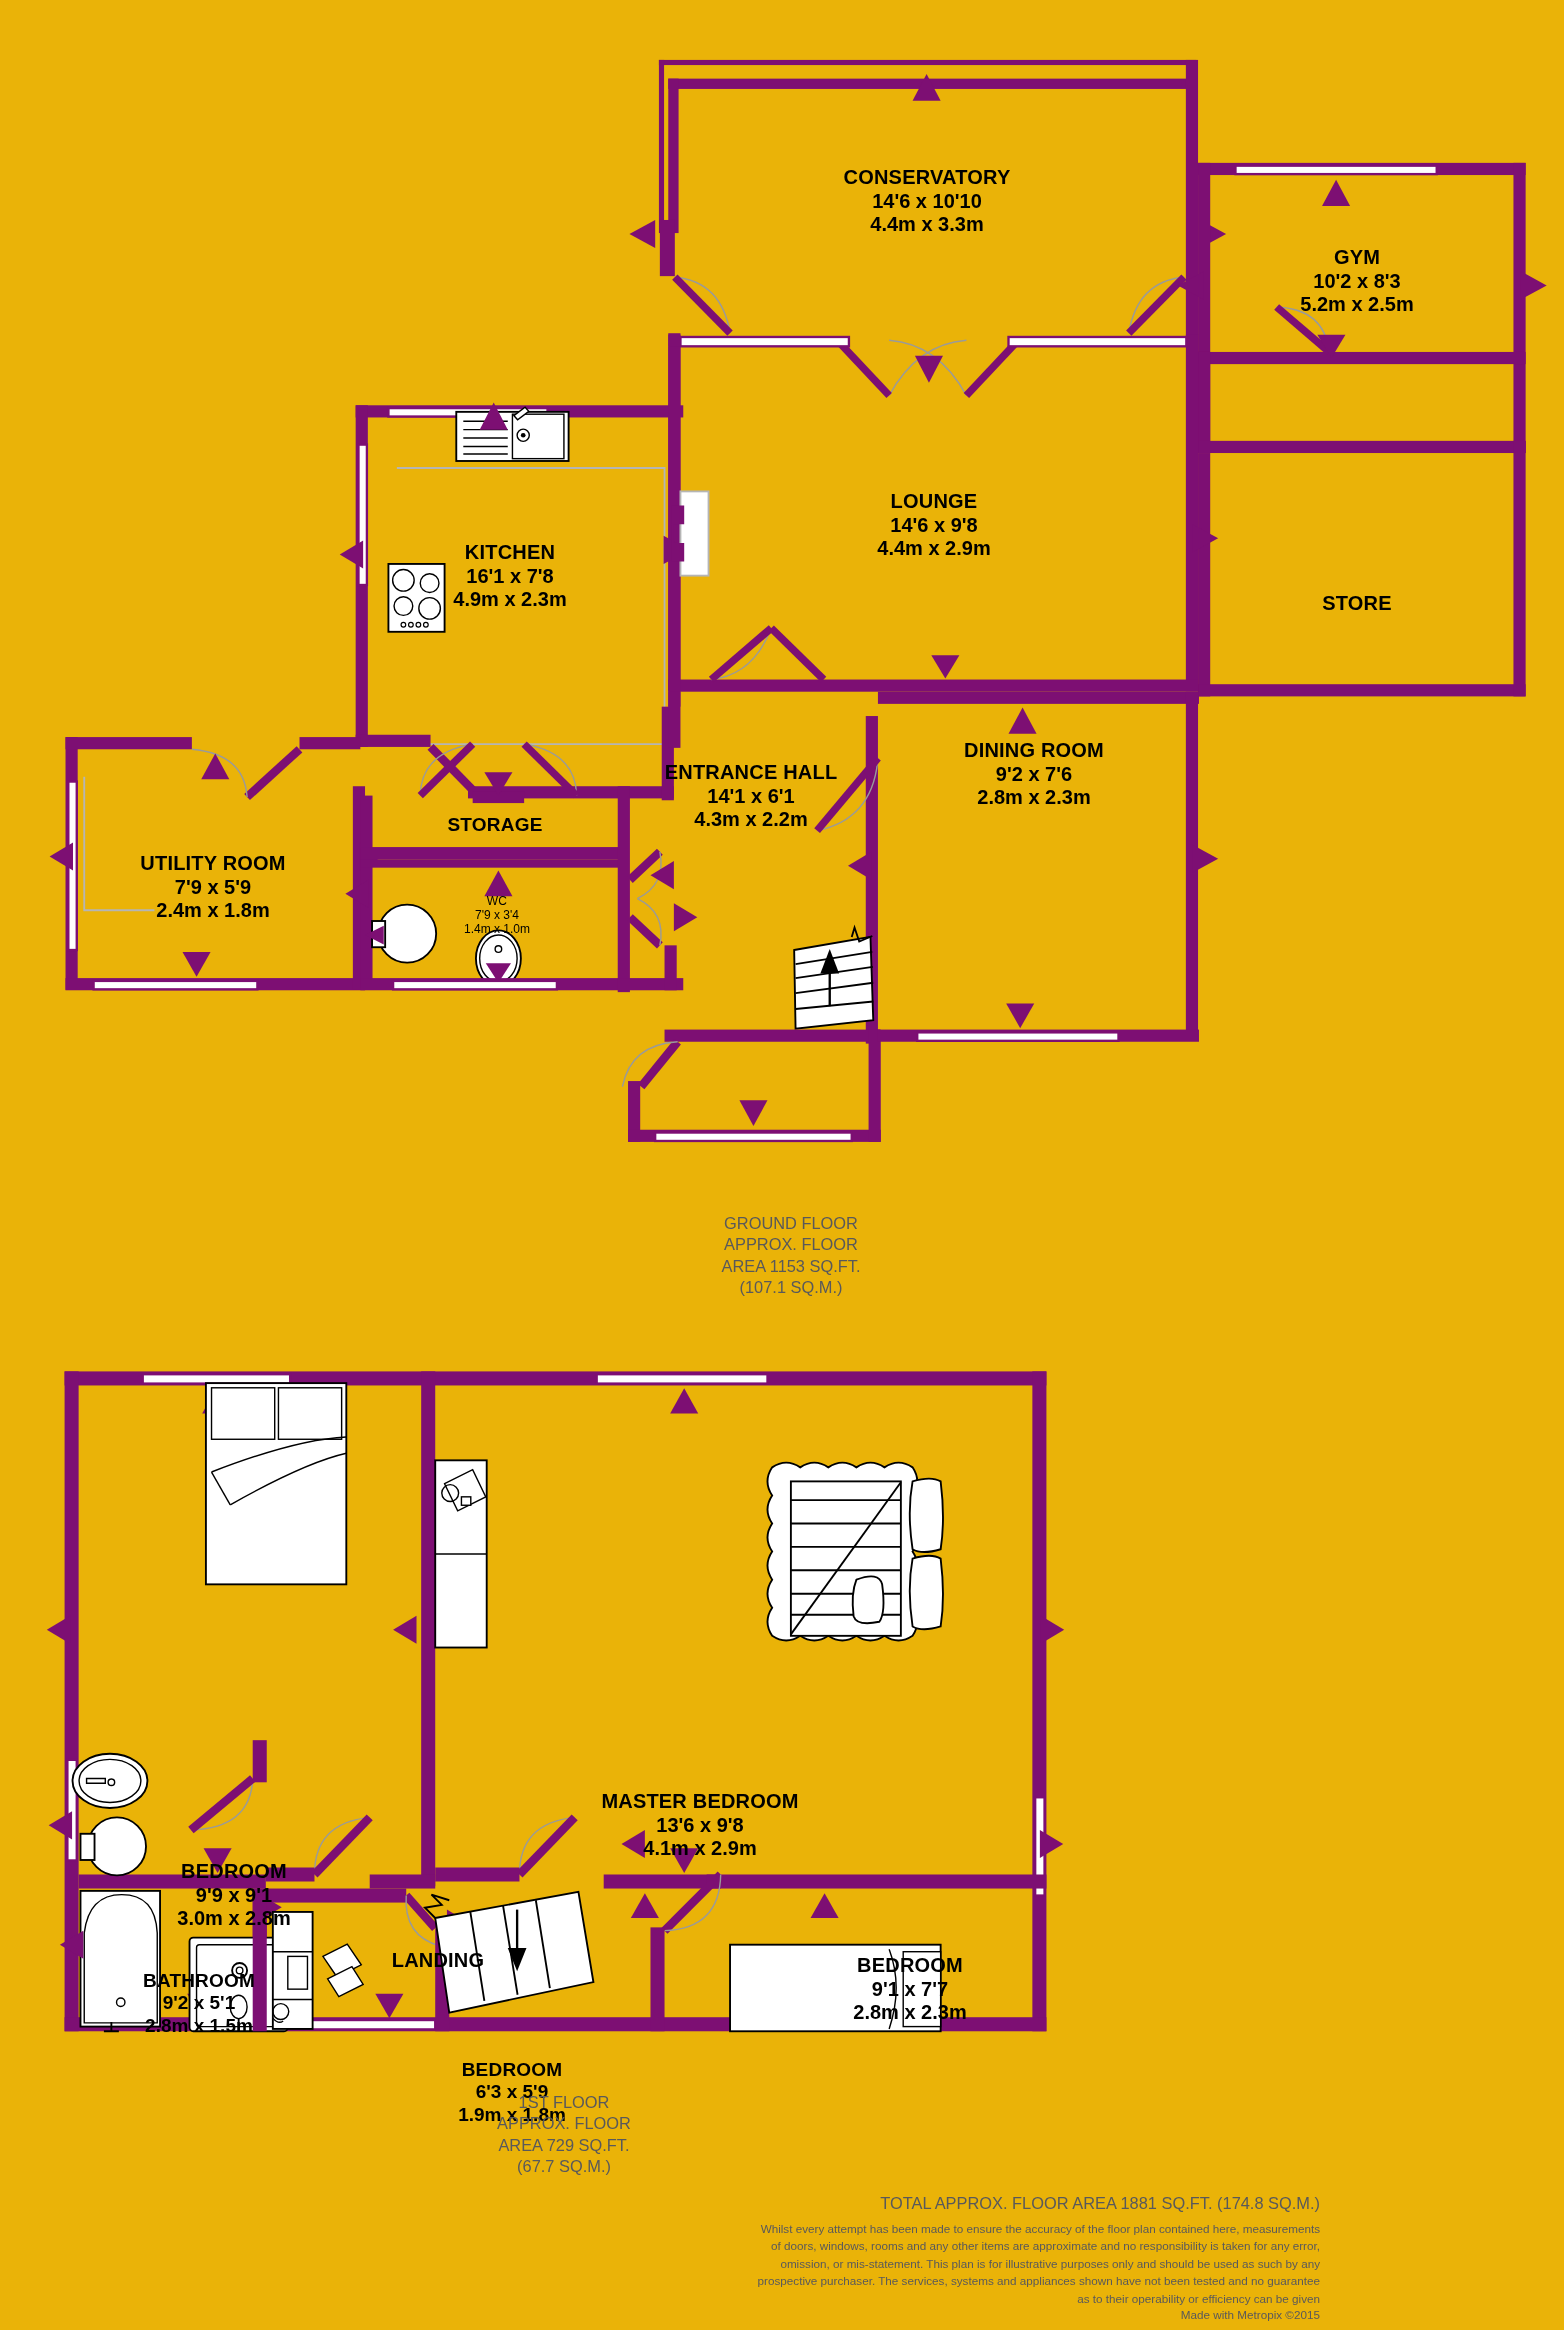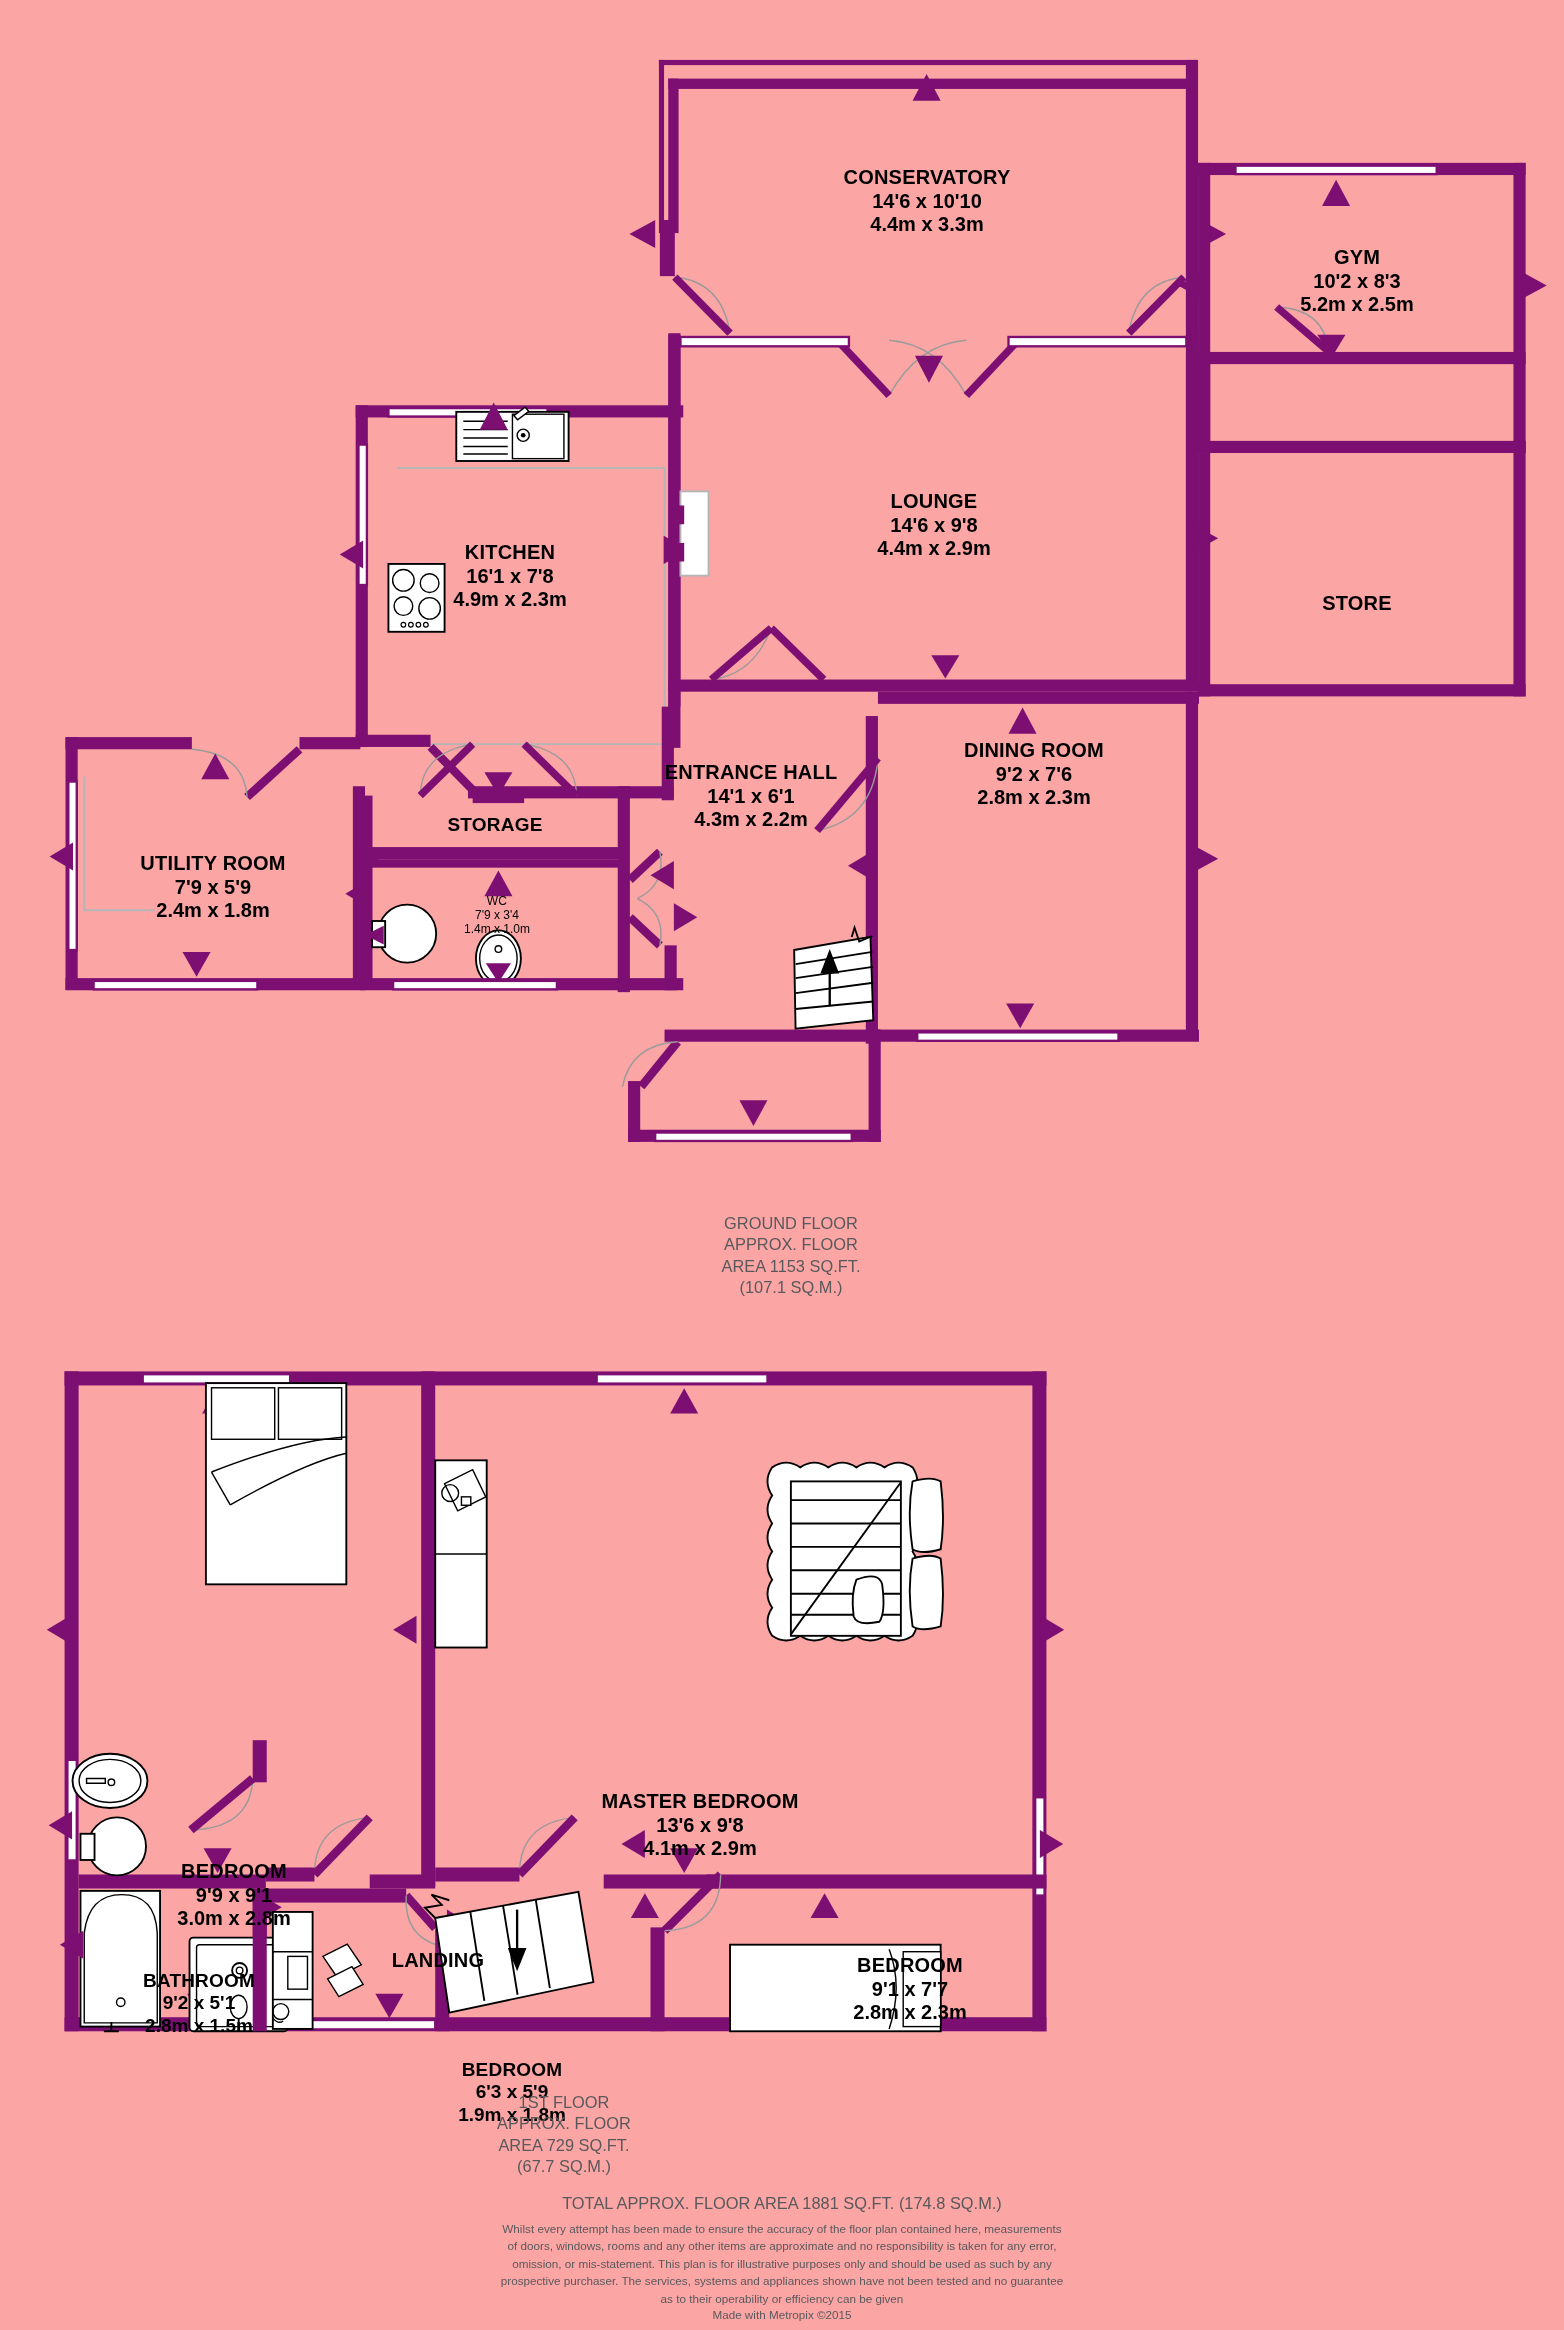--- a/index.html
+++ b/index.html
@@ -5,21 +5,21 @@
   * { box-sizing: border-box; }
   html, body {
     margin: 0; padding: 0;
     background: #ffffff;
     font-family: "Liberation Sans", sans-serif;
   }
   #page {
     position: relative;
     width: 1564px;
     height: 2330px;
-    background: #fca5a5;
+    background: #eab308;
     overflow: hidden;
   }
   
   .stage { position: absolute; left: 0; top: 0; }
   svg { display: block; overflow: visible; }
 
   
   .lbl {
     position: absolute;
     text-align: center;
@@ -54,21 +54,21 @@
     font-family: "Liberation Sans", sans-serif;
     white-space: nowrap;
   }
   .areacap span { display: block; }
 
   
   #footer {
     position: absolute;
     left: 50%;
     transform: translateX(-50%);
-    text-align: center;
+    text-align: right;
     color: #59595b;
     font-family: "Liberation Sans", sans-serif;
     width: 1076px;
   }
   #footer .total {
     font-size: 16.4px;
     margin-bottom: 6.6px;
     white-space: nowrap;
   }
   #footer .disc {

